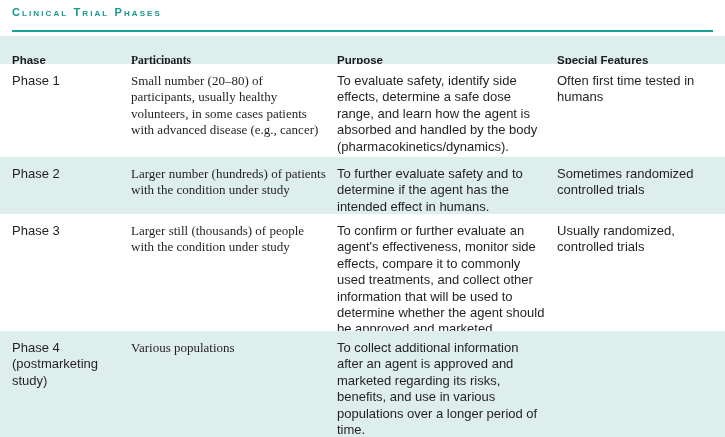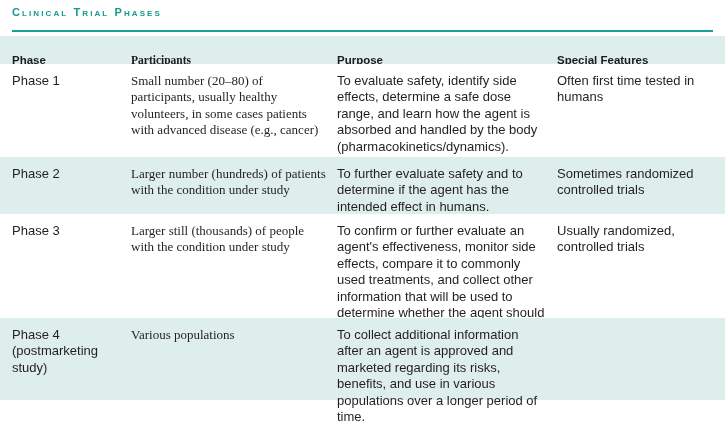--- a/index.html
+++ b/index.html
@@ -89,21 +89,21 @@
 
   
   .col-phase    { left: 12px;  width: 112px; }
   .col-parts    { left: 131px; width: 198px; font-family: Liberation Serif, serif; }
   .col-purpose  { left: 337px; width: 208px; }
   .col-special  { left: 557px; width: 158px; }
 
   .row-1 { top: 64px;  height: 93px; }
   .row-2 { top: 157px; height: 57px; }
   .row-3 { top: 214px; height: 117px; border-radius: 6px; }
-  .row-4 { top: 318px; height: 82px; }
+  .row-4 { top: 331px; height: 106px; }
 </style>
 </head>
 <body>
 
 <div class="table-figure">
 
   <div class="title-band">
     <div class="figure-title">Clinical Trial Phases</div>
   </div>
   <div class="title-rule"></div>

